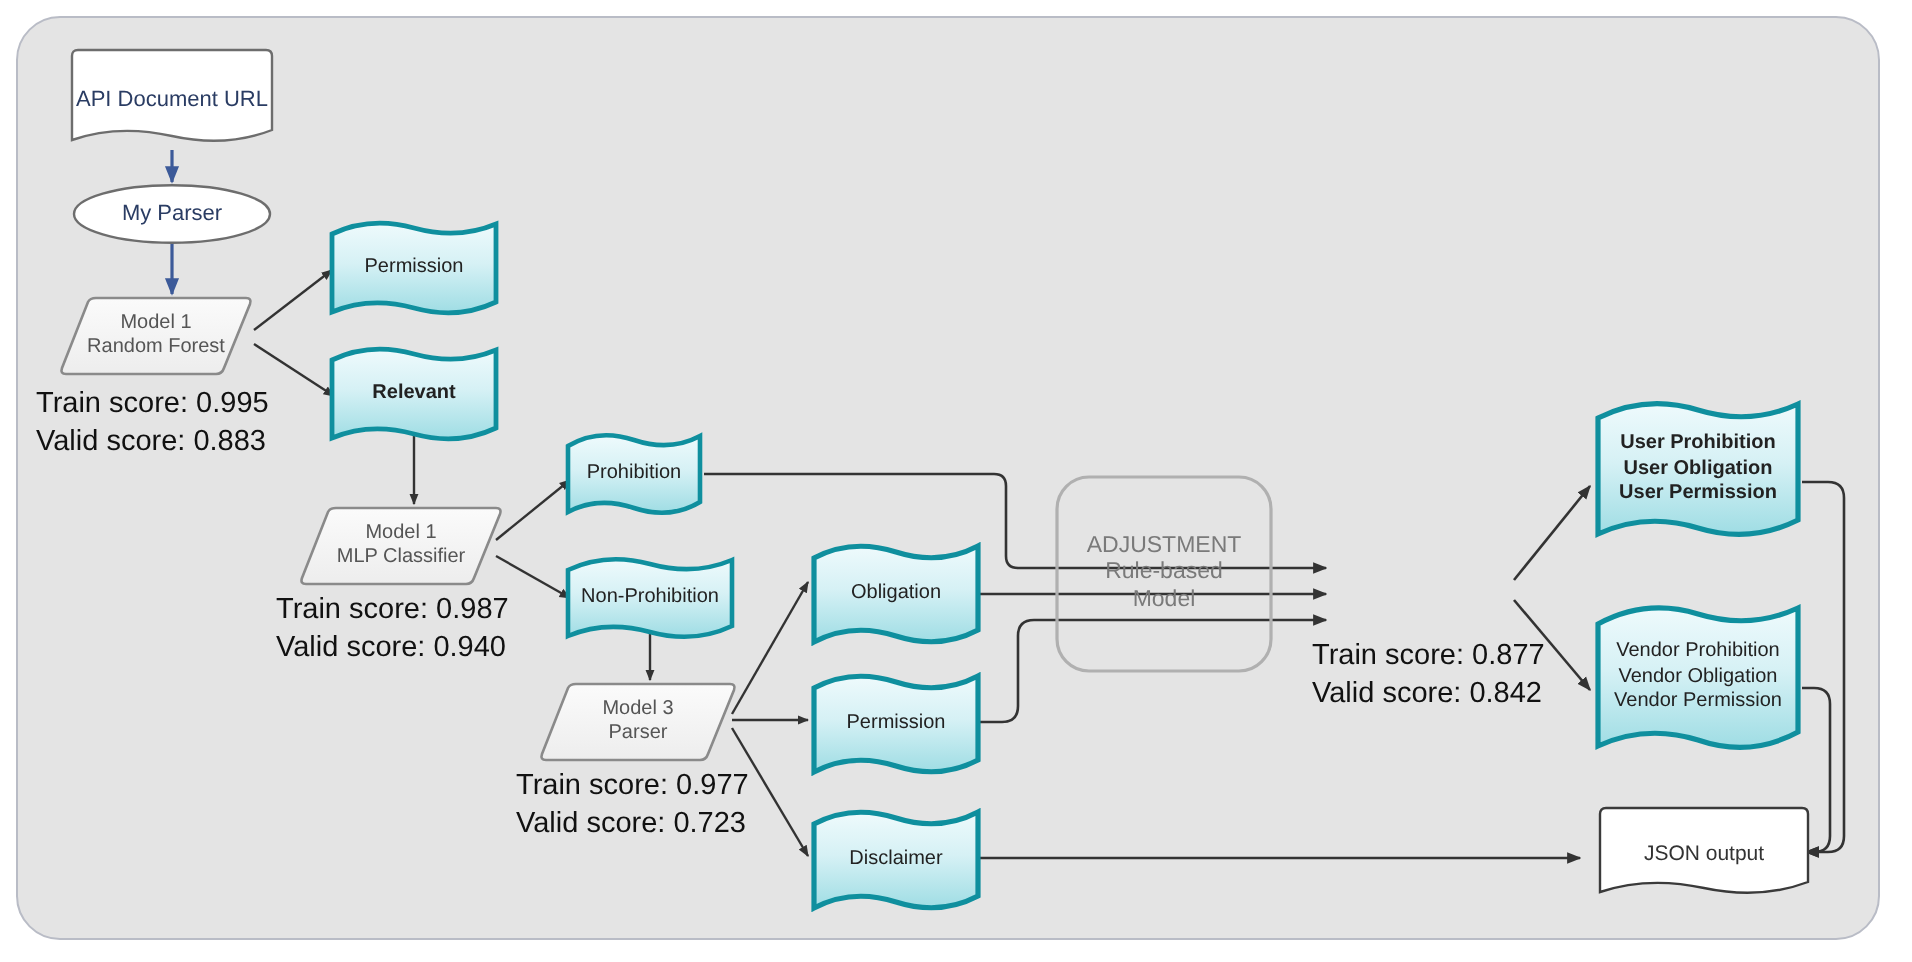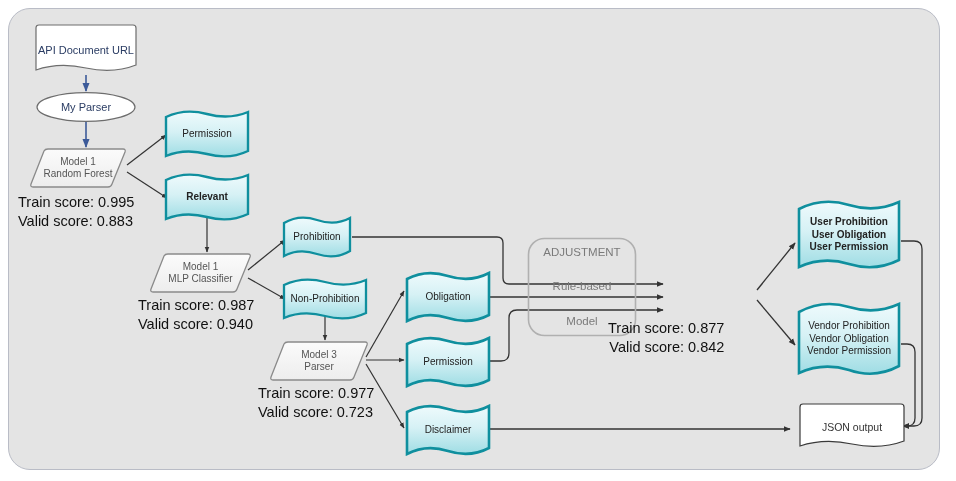--- a/index.html
+++ b/index.html
@@ -25,21 +25,21 @@
   
   .doc .lbl{color:#2a3c63;font-size:11px;}
   
   .ellipse .lbl{color:#2a3c63;font-size:11px;}
   
   .model .lbl{color:#555555;font-size:10px;}
   
   .flag .lbl{color:#222222;font-size:10px;}
   .flag.multi .lbl span{font-size:10px;line-height:1.28;}
   
-  .adjust .lbl{color:#7a7a7a;font-size:11.5px;gap:21px;}
+  .adjust .lbl{color:#7a7a7a;font-size:11.5px;}
   
   .jsonout .lbl{color:#333333;font-size:10.5px;}
   
   .score{
     position:absolute;color:#111111;font-size:14.5px;line-height:1.28;
     white-space:nowrap;font-family:"Liberation Sans", sans-serif;
   }
   .score span{display:block;}
 </style>
 </head>
@@ -238,21 +238,21 @@
     <svg width="110" height="100" viewBox="0 0 110 100" preserveAspectRatio="none">
       <rect x="1.5" y="1.5" width="107" height="97" rx="16" ry="16" fill="none" stroke="#b0b0b0" stroke-width="1.6"></rect>
     </svg>
     <div class="lbl">
       <span>ADJUSTMENT</span>
       <span>Rule-based</span>
       <span>Model</span>
     </div>
   </div>
 
-  <div class="score" style="left:608px;top:319px;text-align:right;">
+  <div class="score" style="left:656px;top:319px;">
     <span>Train score: 0.877</span>
     <span>Valid score: 0.842</span>
   </div>
 
   <div class="node flag multi" style="left:796px;top:200px;width:106px;height:70px;font-weight:bold;">
     <svg width="106" height="70" viewBox="0 0 106 70" preserveAspectRatio="none">
       <path d="M3,9 Q27,-3 53,5 Q79,13 103,2 L103,60 Q79,72 53,64 Q27,56 3,67 Z" fill="url(#flagGrad)" stroke="#0f8f9e" stroke-width="2.6"></path>
     </svg>
     <div class="lbl">
       <span>User Prohibition</span>

